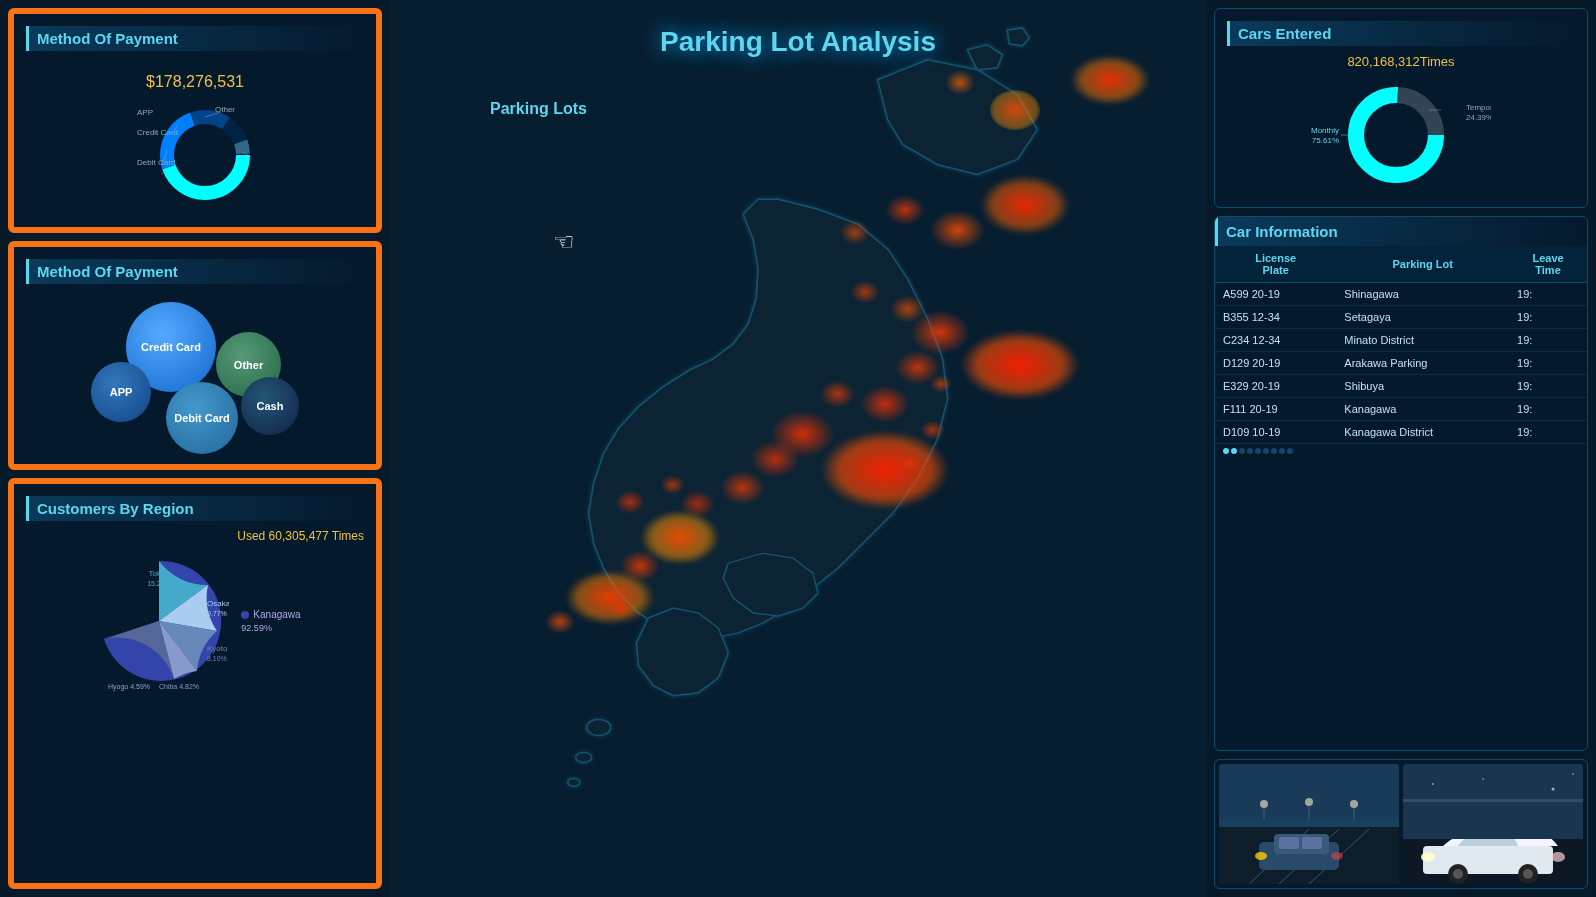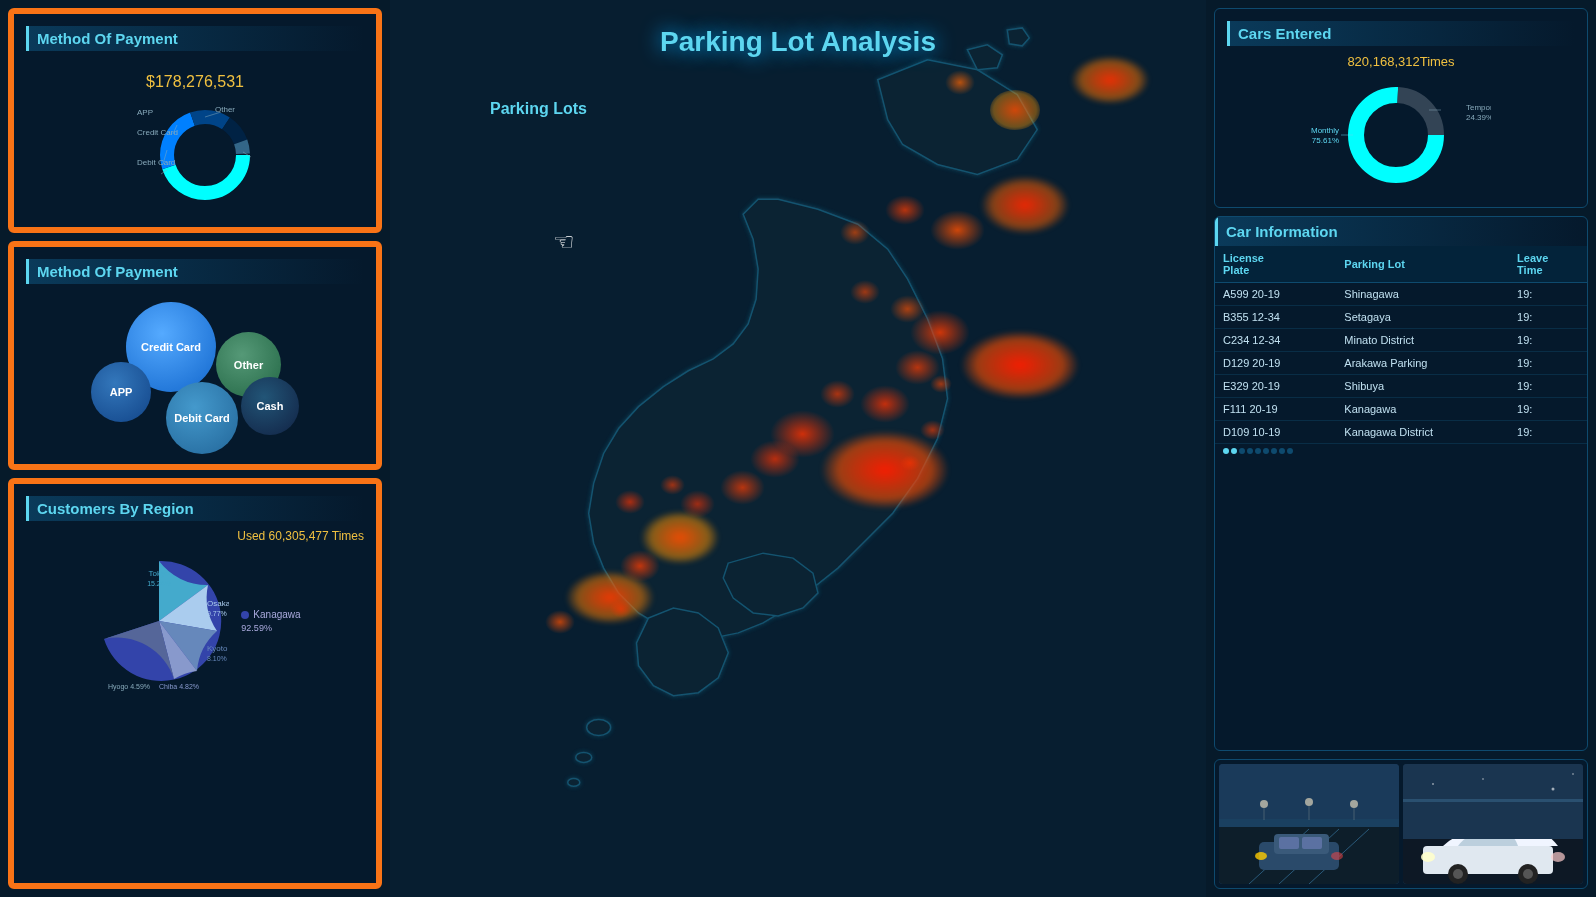--- a/index.html
+++ b/index.html
@@ -209,21 +209,21 @@
 
     .car-info-table {
       width: 100%;
       border-collapse: collapse;
       font-size: 11px;
     }
 
     .car-info-table th {
       color: #5dd6f0;
       padding: 6px 8px;
-      text-align: left;
+      text-align: center;
       border-bottom: 1px solid #0e4a6e;
       background: rgba(0,50,80,0.4);
     }
 
     .car-info-table td {
       padding: 5px 8px;
       border-bottom: 1px solid rgba(14,74,110,0.4);
       color: #c0e0f0;
     }
 

